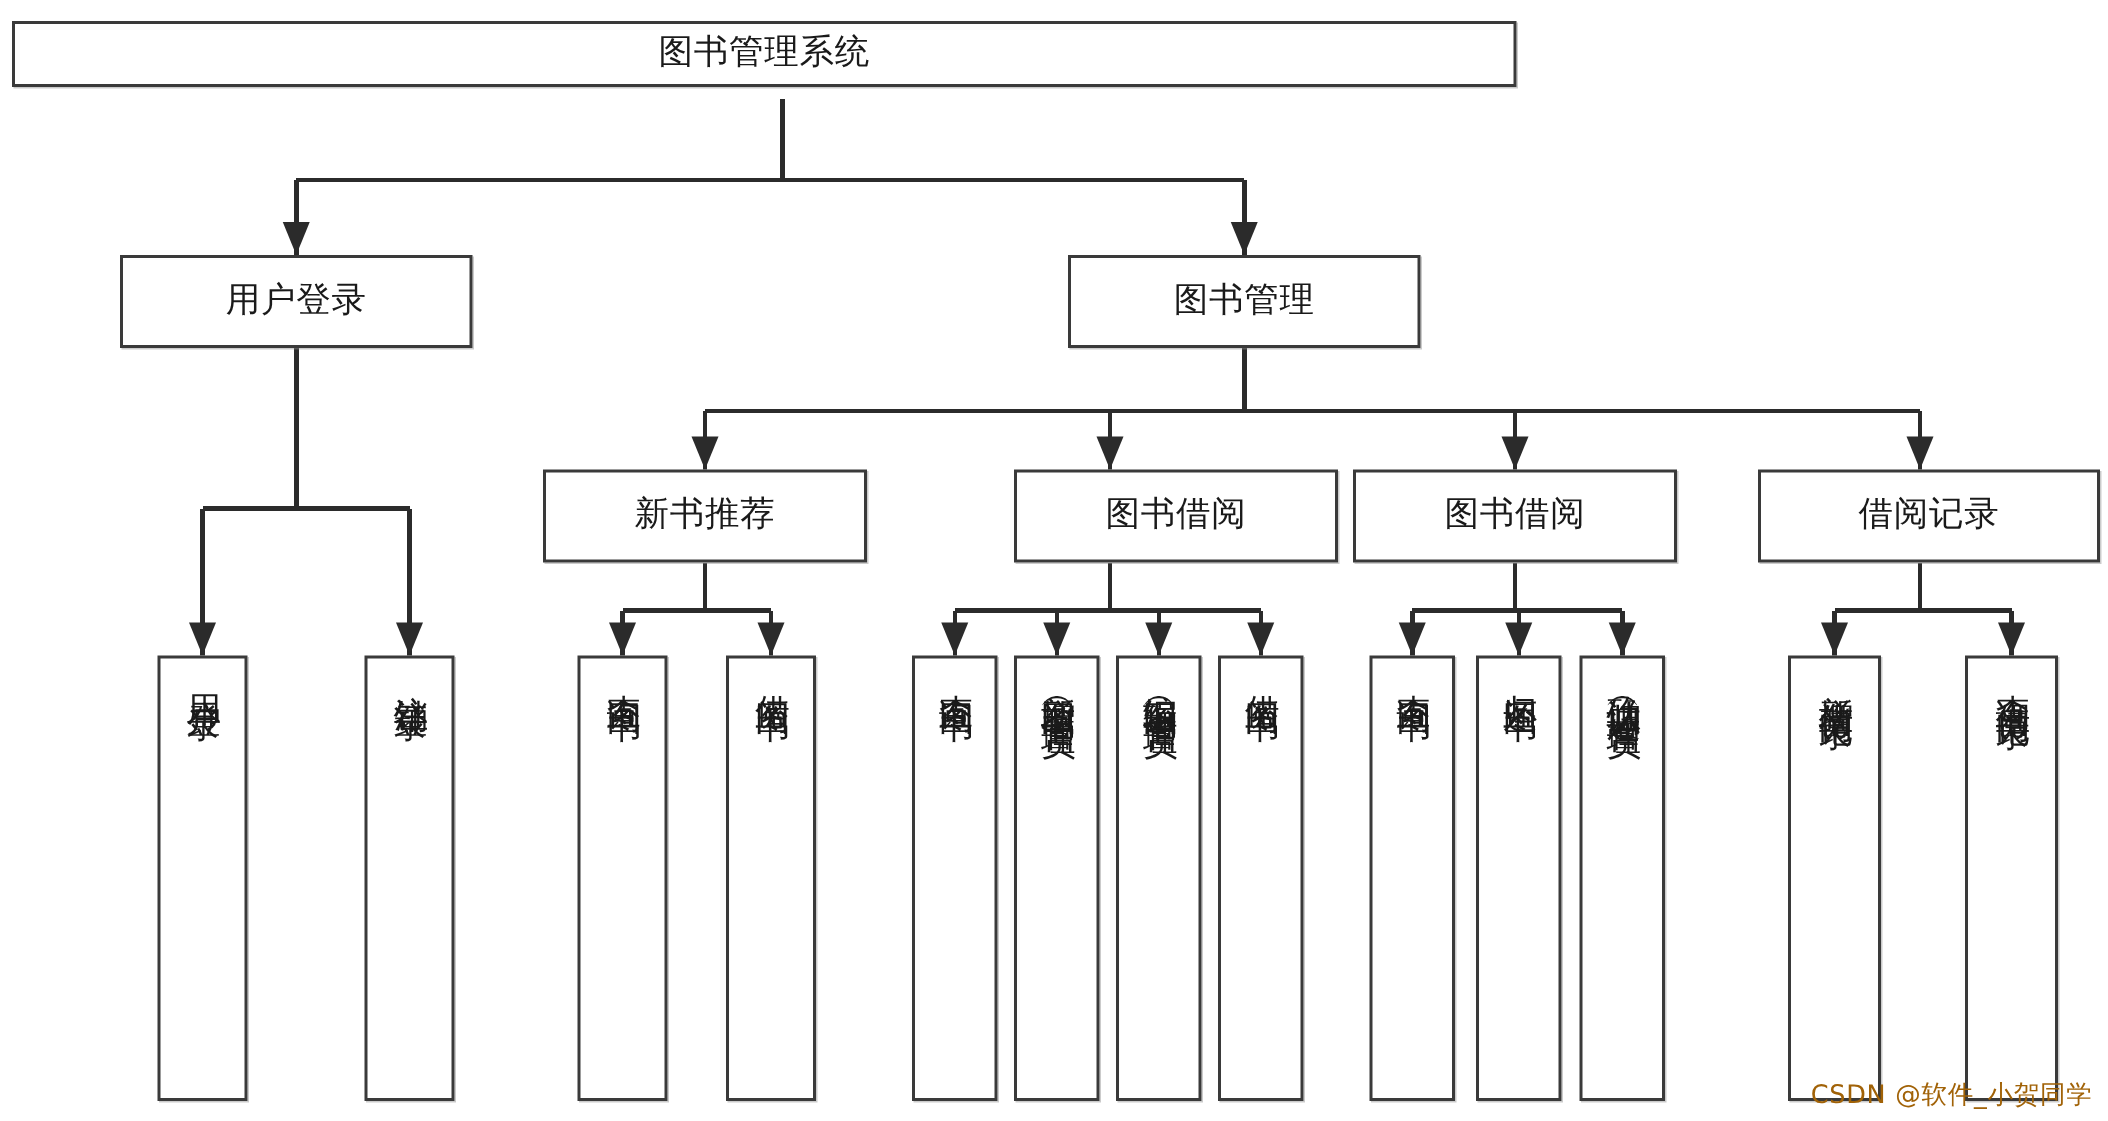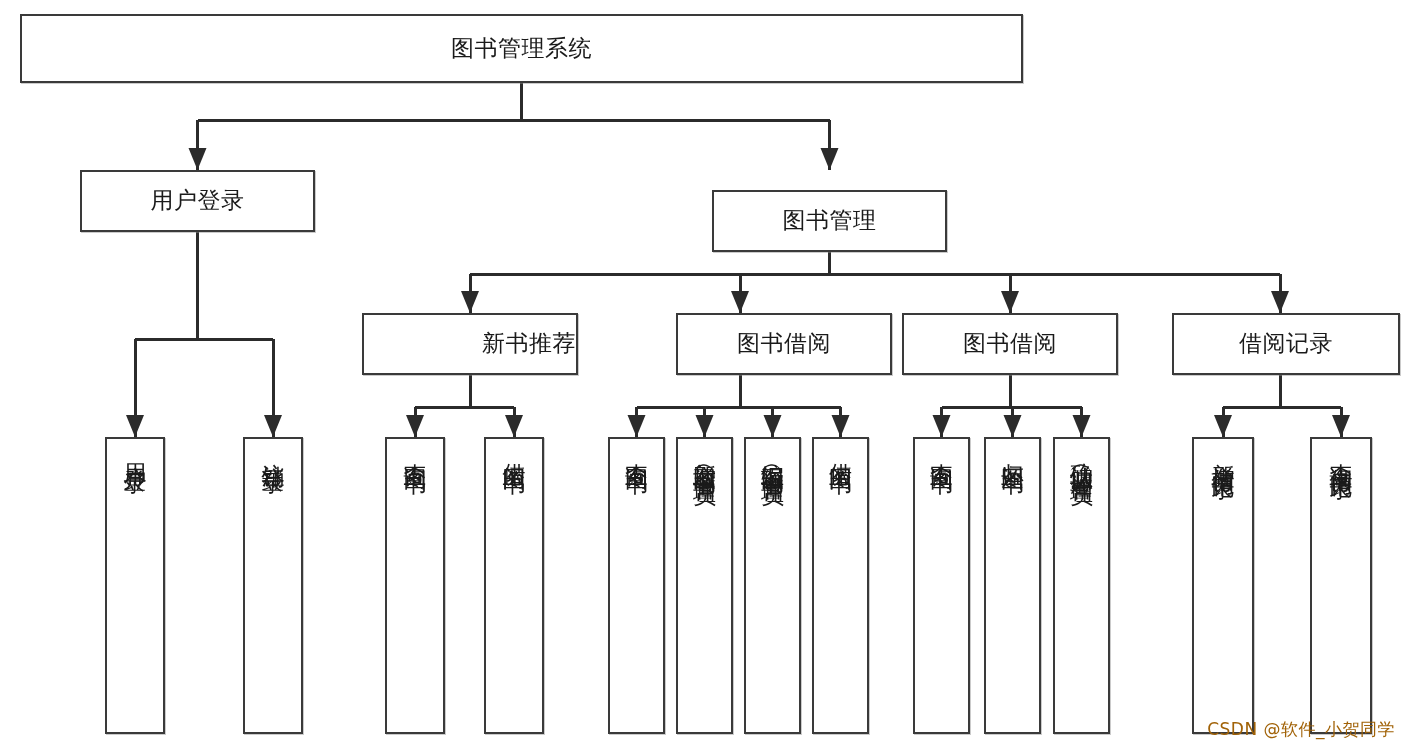--- a/index.html
+++ b/index.html
@@ -119,30 +119,30 @@
       <line x1="1081.5" y1="407" x2="1081.5" y2="437" stroke="#2b2b2b" stroke-width="3" shape-rendering="crispEdges"></line>
       <polygon points="1072.5,415 1090.5,415 1081.5,437" fill="#2b2b2b"></polygon>
       <line x1="1280" y1="375" x2="1280" y2="407" stroke="#2b2b2b" stroke-width="3" shape-rendering="crispEdges"></line>
       <line x1="1223" y1="407" x2="1341" y2="407" stroke="#2b2b2b" stroke-width="3" shape-rendering="crispEdges"></line>
       <line x1="1223" y1="407" x2="1223" y2="437" stroke="#2b2b2b" stroke-width="3" shape-rendering="crispEdges"></line>
       <polygon points="1214,415 1232,415 1223,437" fill="#2b2b2b"></polygon>
       <line x1="1341" y1="407" x2="1341" y2="437" stroke="#2b2b2b" stroke-width="3" shape-rendering="crispEdges"></line>
       <polygon points="1332,415 1350,415 1341,437" fill="#2b2b2b"></polygon>
     </svg>
   <div id="nodes">
-      <div class="node horiz" style="left: 20px; top: 14px; width: 1003px; height: 69px;">
+      <div class="node horiz" style="left: 8px; top: 14px; width: 1003px; height: 44px;">
         <span class="label">图书管理系统</span>
       </div>
       <div class="node horiz" style="left: 80px; top: 170px; width: 235px; height: 62px;">
         <span class="label">用户登录</span>
       </div>
-      <div class="node horiz" style="left: 712px; top: 170px; width: 235px; height: 62px; margin-top: 20px;">
+      <div class="node horiz" style="left: 712px; top: 170px; width: 235px; height: 62px;">
         <span class="label">图书管理</span>
       </div>
-      <div class="node horiz" style="left: 362px; top: 313px; width: 216px; height: 62px; justify-content: flex-end;">
+      <div class="node horiz" style="left: 362px; top: 313px; width: 216px; height: 62px;">
         <span class="label">新书推荐</span>
       </div>
       <div class="node horiz" style="left: 632px; top: 313px; width: 216px; height: 62px; margin-left: 44px;">
         <span class="label">图书借阅</span>
       </div>
       <div class="node horiz" style="left: 902px; top: 313px; width: 216px; height: 62px;">
         <span class="label">图书借阅</span>
       </div>
       <div class="node horiz" style="left: 1172px; top: 313px; width: 228px; height: 62px;">
         <span class="label">借阅记录</span>

